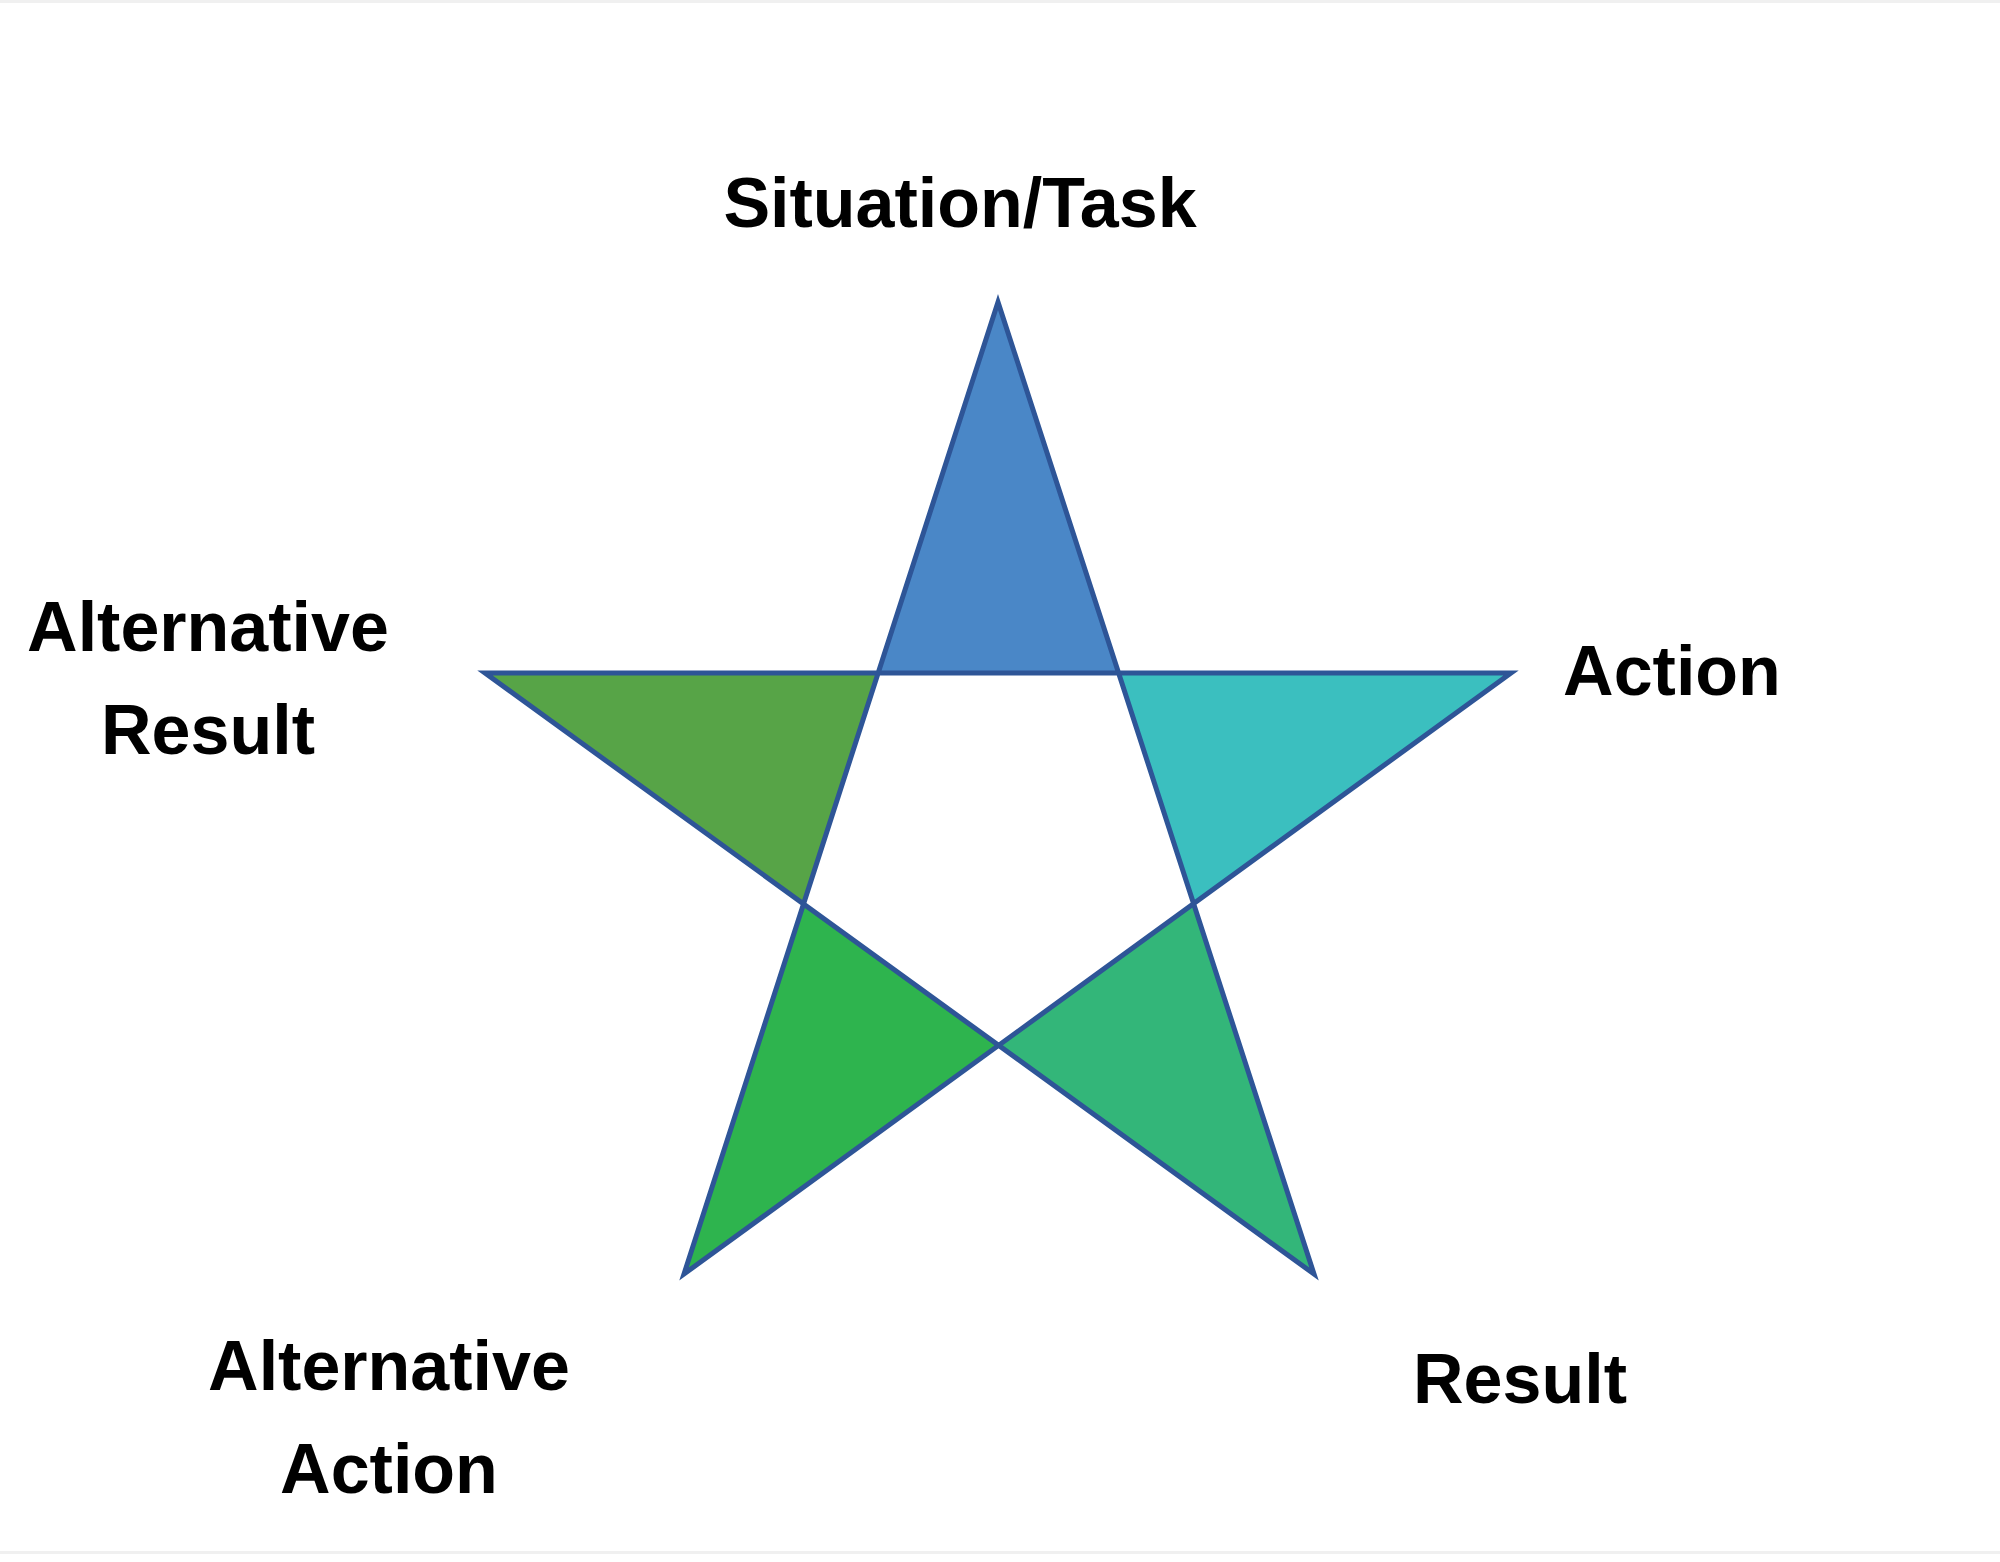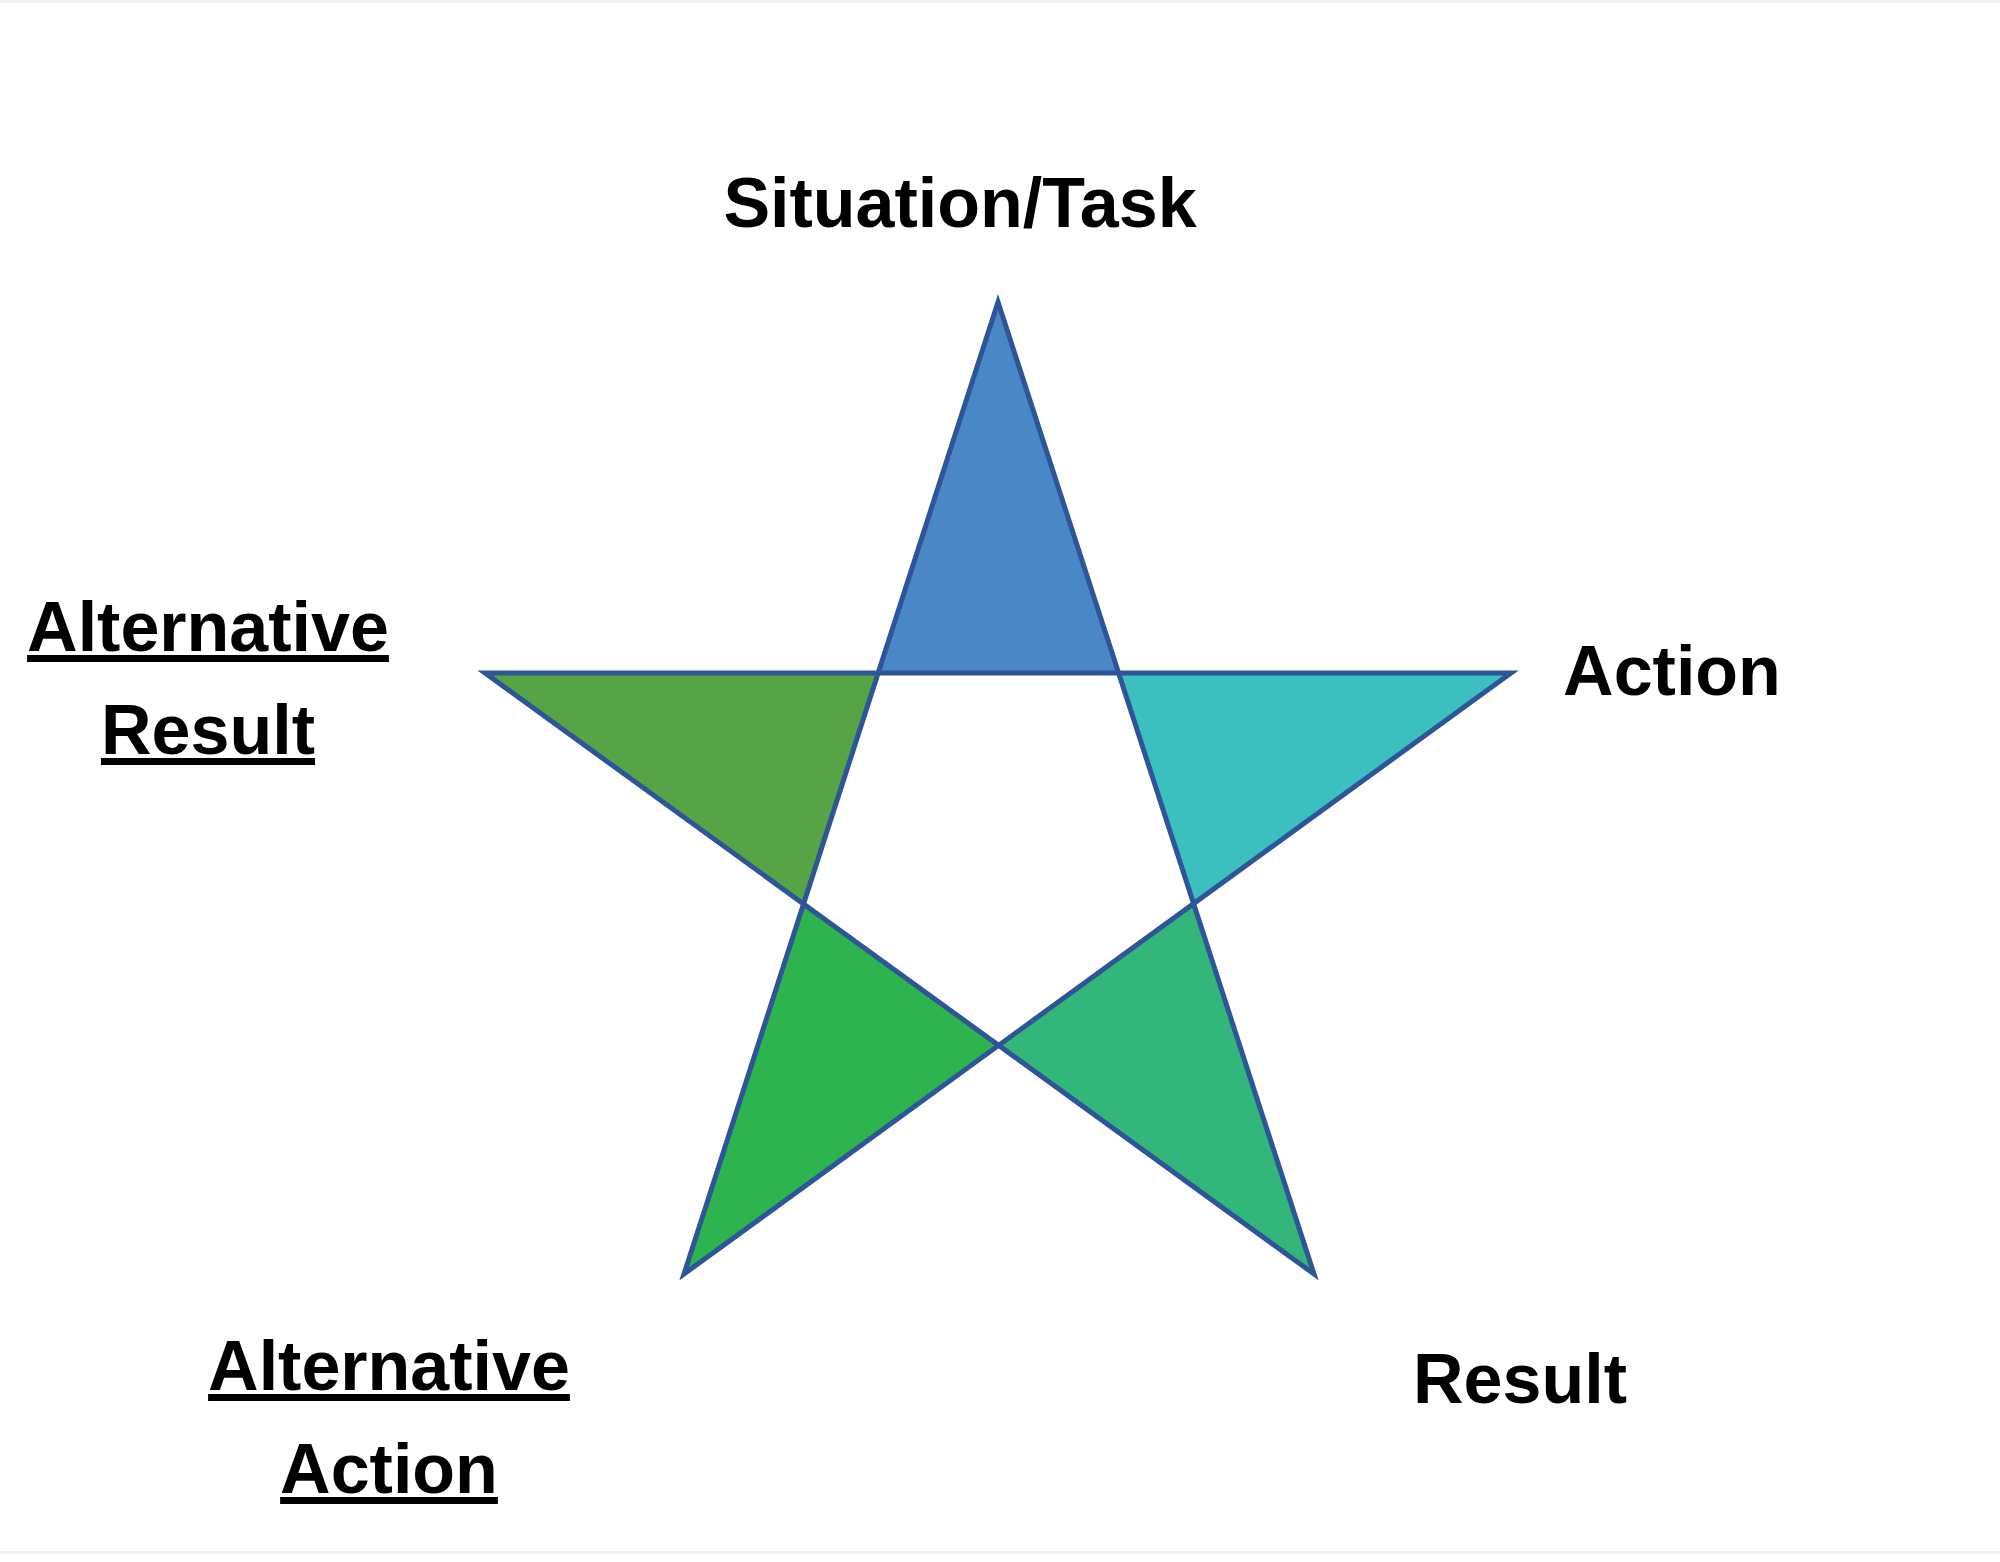--- a/index.html
+++ b/index.html
@@ -20,21 +20,21 @@
   .lbl{
     position:absolute;
     transform:translate(-50%,-50%);
     font-weight:700;
     font-size:70px;
     line-height:1;
     color:var(--text);
     white-space:nowrap;
     text-align:center;
   }
-  .lbl.two{line-height:103px;text-decoration:underline;}
+  .lbl.two{line-height:103px;}
   
   #lbl-situation{left:960px;top:203px;}
   #lbl-action{left:1672px;top:671px;}
   #lbl-result{left:1520px;top:1379px;}
   #lbl-alt-result{left:208px;top:679px;}
   #lbl-alt-action{left:389px;top:1418px;}
 </style>
 </head>
 <body>
 

